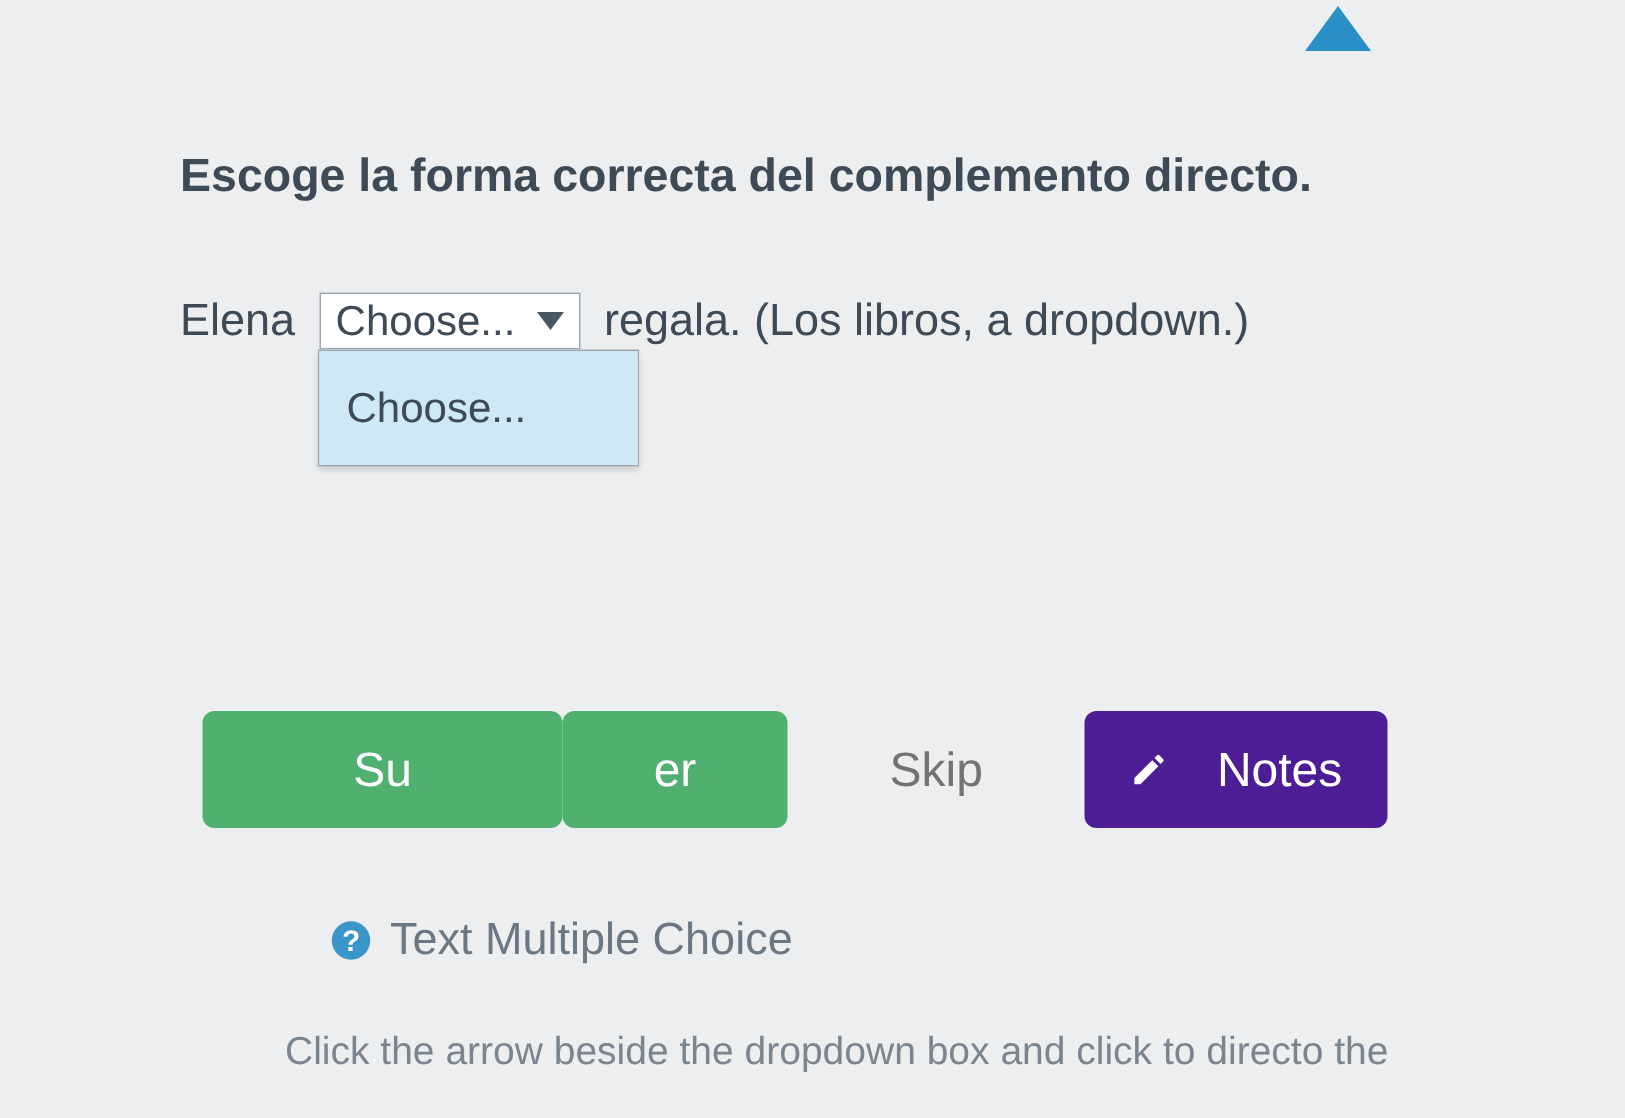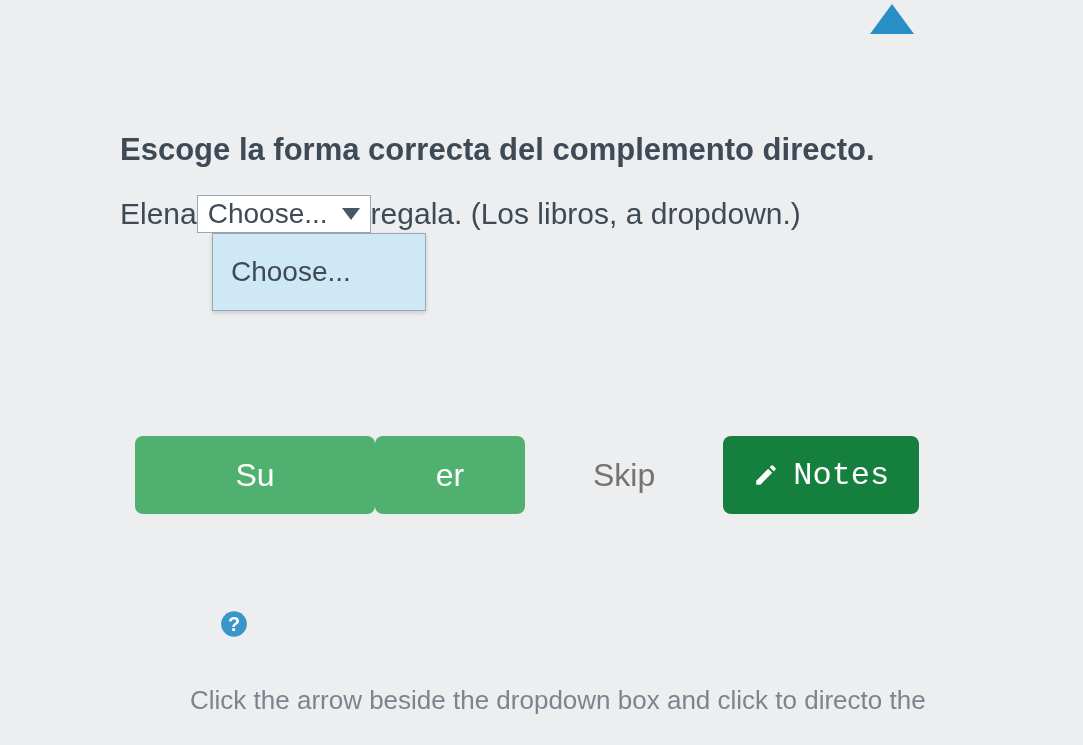--- a/index.html
+++ b/index.html
@@ -22,35 +22,35 @@
     top: 4px;
     left: 870px;
     width: 0;
     height: 0;
     border-left: 22px solid transparent;
     border-right: 22px solid transparent;
     border-bottom: 30px solid #2a8fc7;
   }
   .instruction {
     position: absolute;
-    top: 132px;
+    top: 99px;
     left: 120px;
     font-size: 31px;
     font-weight: 600;
     color: #3e4a55;
   }
   .sentence-row {
     position: absolute;
     top: 195px;
     left: 120px;
     font-size: 30px;
     color: #3e4a55;
     display: flex;
     align-items: center;
-    gap: 0;
+    gap: 16px;
   }
   .select-box {
     display: inline-flex;
     align-items: center;
     gap: 10px;
     background: #fff;
     border: 1.5px solid #9aa6b2;
     padding: 2px 10px;
     font-size: 28px;
     color: #3e4a55;
@@ -79,21 +79,21 @@
     padding: 22px 18px;
     font-size: 28px;
     color: #3e4a55;
     cursor: pointer;
   }
   .dropdown .opt.selected {
     background: #cfe8f5;
   }
   .btn-row {
     position: absolute;
-    top: 436px;
+    top: 474px;
     left: 135px;
     display: flex;
     align-items: center;
     gap: 38px;
     justify-content: center;
   }
   .btn {
     display: inline-flex;
     align-items: center;
     justify-content: center;
@@ -112,24 +112,23 @@
   .btn.small-green {
     background: #4fb06f;
     color: #fff;
     width: 90px;
   }
   .btn.skip {
     color: #737373;
     font-weight: 400;
   }
   .btn.blue {
-    background: #15803d;
+    background: #4c1d95;
     color: #fff;
-    gap: 14px;
-    font-family: Liberation Mono, monospace;
+    gap: 32px;
   }
   .edit-icon {
     width: 26px;
     height: 26px;
     fill: #fff;
   }
   .help-row {
     position: absolute;
     top: 610px;
     left: 220px;
@@ -189,17 +188,18 @@
       </svg>
       <span>Notes</span>
     </div>
   </div>
 
   <div class="help-row">
     <svg class="help-icon" viewBox="0 0 24 24">
       <circle cx="12" cy="12" r="11" fill="#3a95c9"></circle>
       <text x="12" y="18" text-anchor="middle" font-size="17" font-weight="bold" fill="#fff">?</text>
     </svg>
+    <span>Text Multiple Choice</span>
   </div>
 
   <div class="hint-row">Click the arrow beside the dropdown box and click to directo the</div>
 
 </div>
 
 </body></html>

